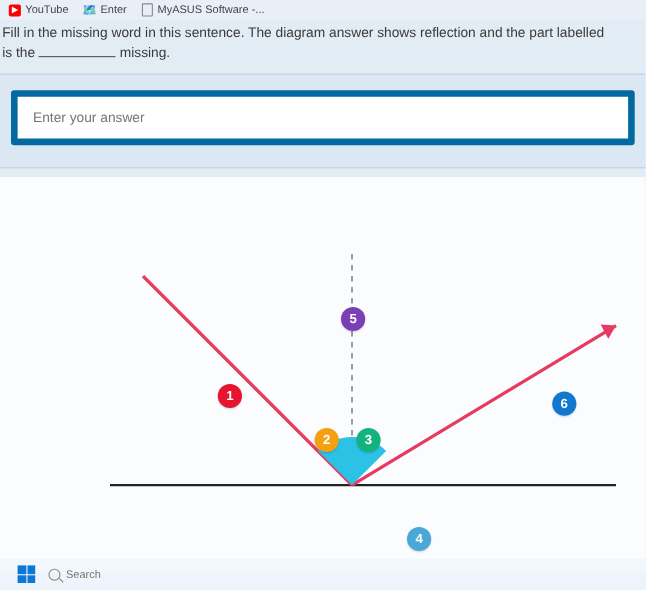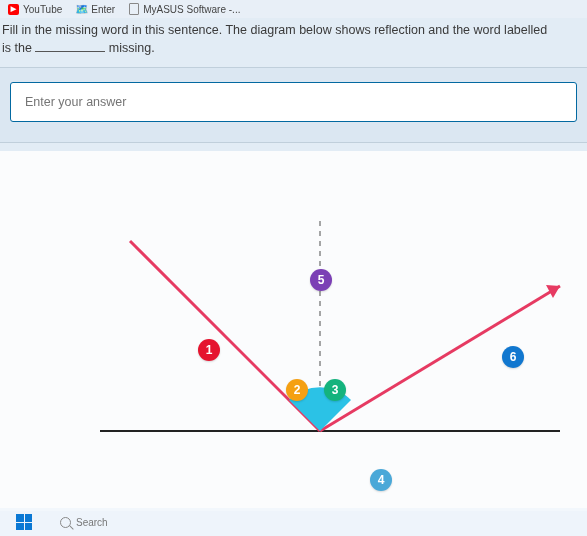--- a/index.html
+++ b/index.html
@@ -44,21 +44,21 @@
       padding: 14px 10px 20px 10px;
       border-top: 1px solid #c0cfdb;
       border-bottom: 1px solid #c0cfdb;
     }
     .answer-input {
       width: 100%;
       padding: 12px 14px;
       font-size: 12.5px;
       color: #888;
       background: #fff;
-      border: 1px solid #0369a1;
+      border: 6px solid #0369a1;
       border-radius: 3px;
       outline: none;
     }
     .diagram-area {
       background: #fbfcfd;
       height: 360px;
       position: relative;
       margin-top: 8px;
     }
     .diagram-svg { position:absolute; left:0; top:0; width:100%; height:100%; }
@@ -75,21 +75,21 @@
     .b1 { background:#e5142f; }
     .b2 { background:#f5a012; }
     .b3 { background:#14b37d; }
     .b4 { background:#4aa8d8; }
     .b5 { background:#7b3fb5; }
     .b6 { background:#1177cf; }
     .taskbar {
       position:absolute; bottom:0; left:0; right:0;
       height: 28px;
       background: rgba(240,246,252,0.85);
-      display:flex; align-items:center; gap:28px;
+      display:flex; align-items:center; gap:12px;
       padding-left: 16px;
       font-size: 10px; color:#777;
     }
     .win-logo { width:16px; height:16px; display:grid; grid-template-columns:1fr 1fr; grid-template-rows:1fr 1fr; gap:1px; }
     .win-logo span:nth-child(1){background:#0a78d4;}
     .win-logo span:nth-child(2){background:#0a78d4;}
     .win-logo span:nth-child(3){background:#0a78d4;}
     .win-logo span:nth-child(4){background:#0a78d4;}
     .search-box { display:flex; align-items:center; gap:5px; }
     .mag { width:11px; height:11px; border:1.3px solid #888; border-radius:50%; position:relative; }
@@ -107,21 +107,21 @@
     <span class="bm-icon maps">🗺️</span>
     <span>Enter</span>
   </div>
   <div class="bm">
     <span class="page-icon"></span>
     <span>MyASUS Software -...</span>
   </div>
 </div>
 
 <div class="question">
-  <span>Fill in the missing word in this sentence. The diagram below shows reflection and the word labelled </span><br>
+  <span>Fill in the missing word in this sentence. The diagram answer shows reflection and the part labelled </span><br>
   <span>is the</span>
   <span class="blank"></span>
   <span>missing.</span>
 </div>
 
 <div class="answer-wrap">
   <input class="answer-input" type="text" placeholder="Enter your answer" style="">
 </div>
 
 <div class="diagram-area">

